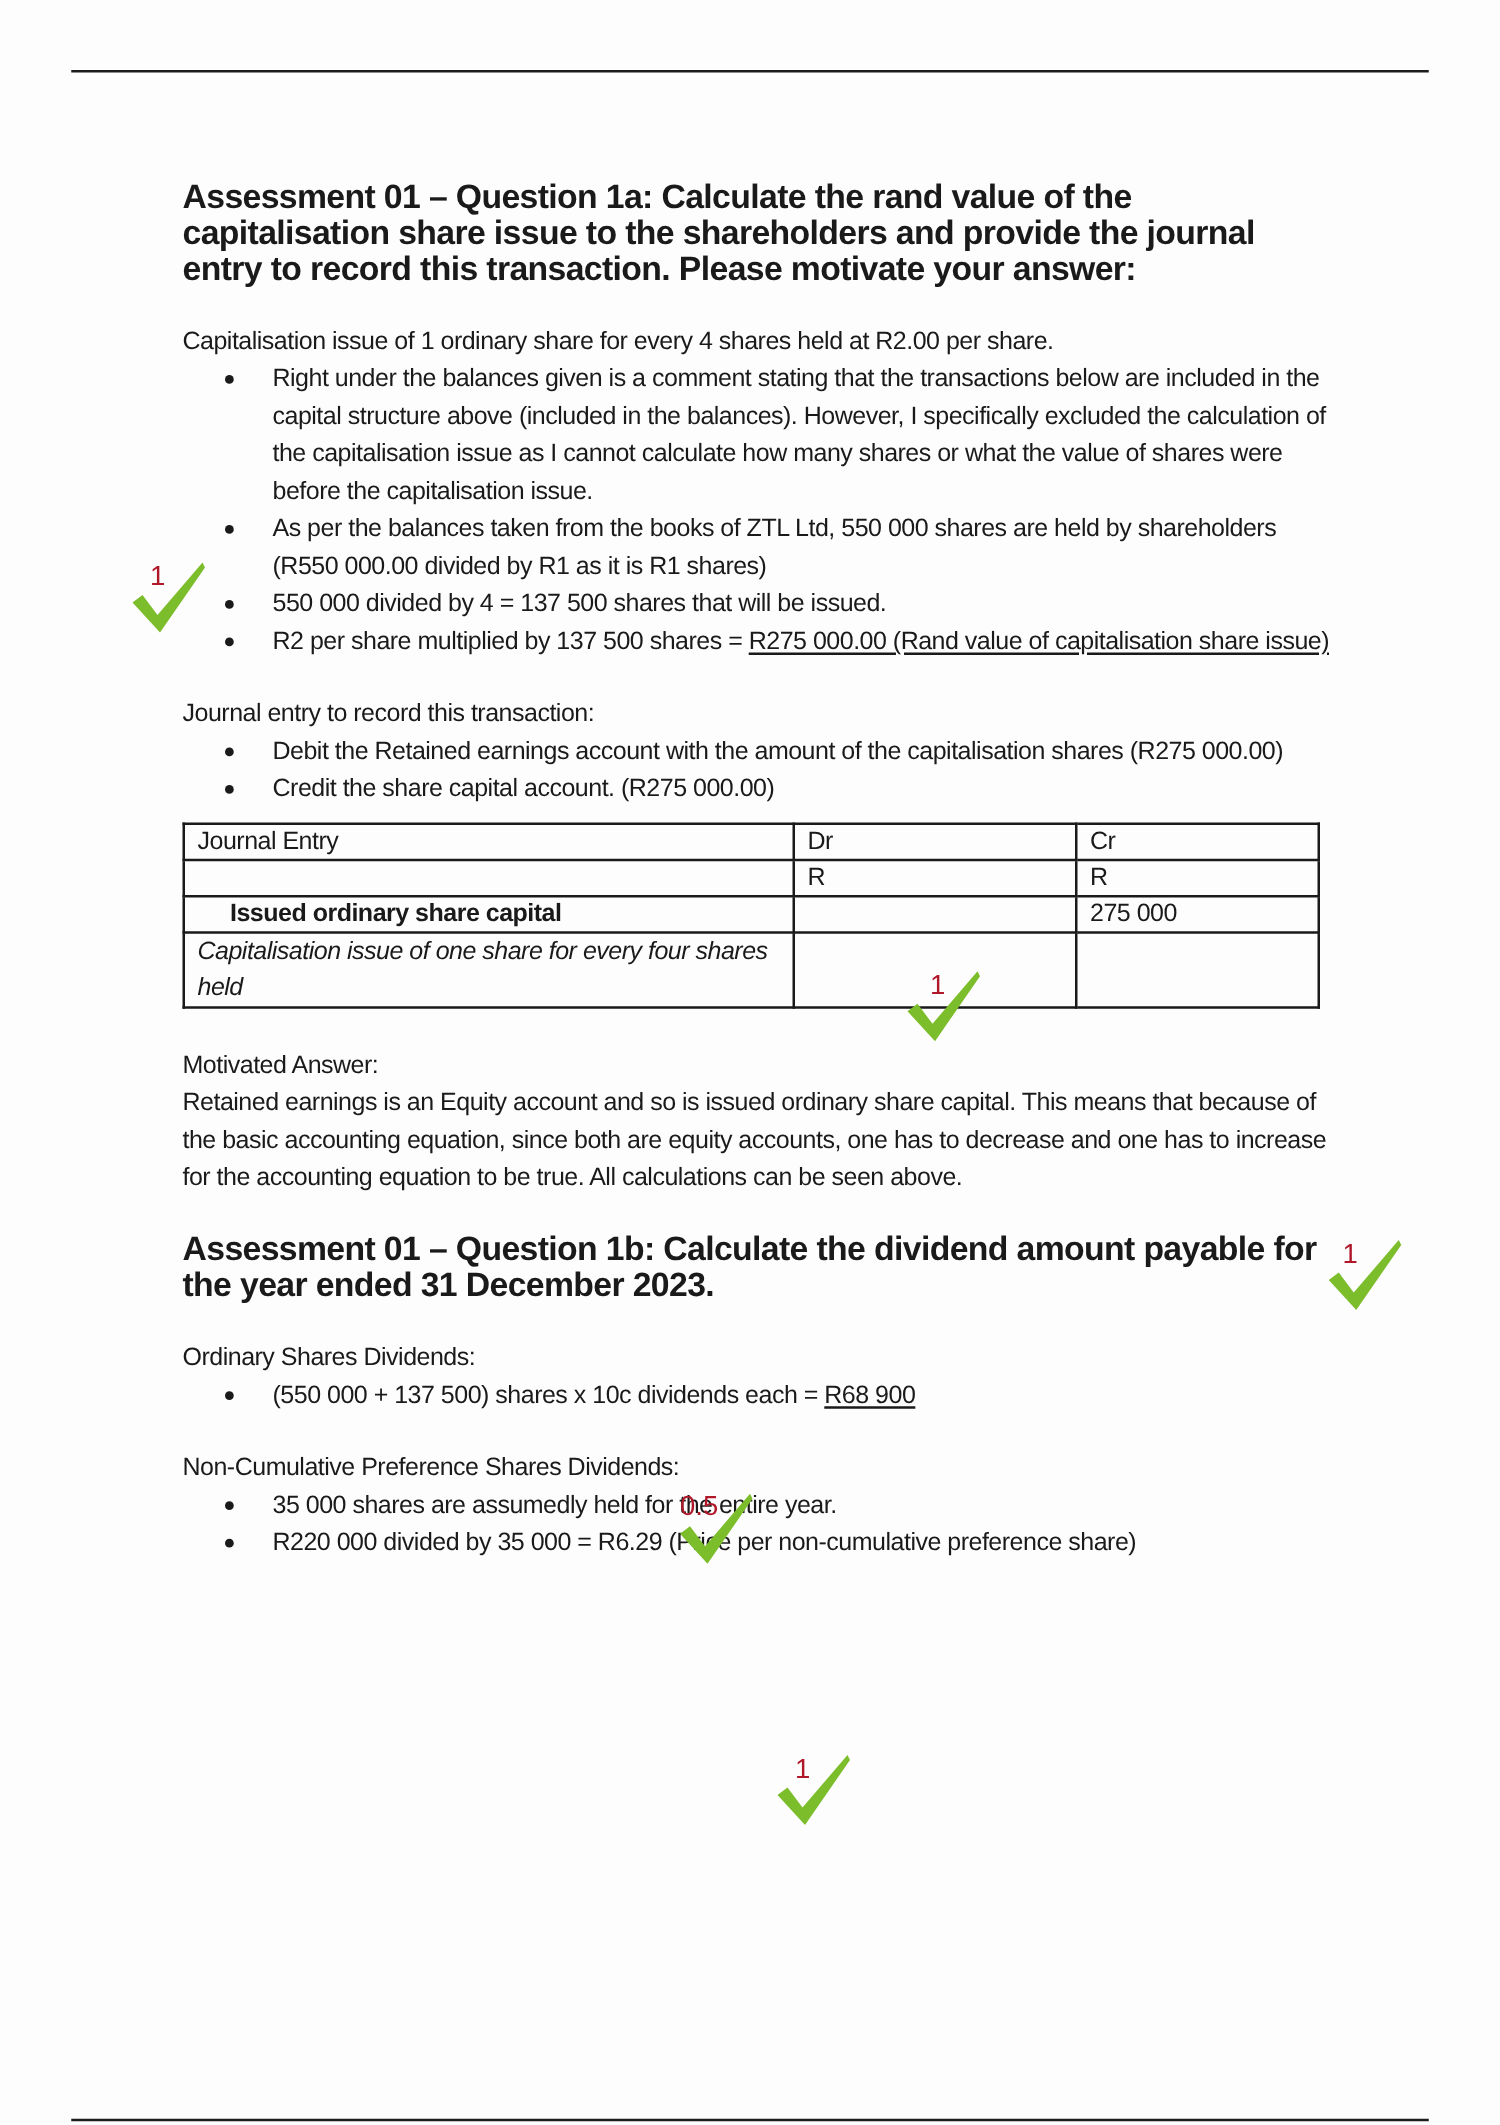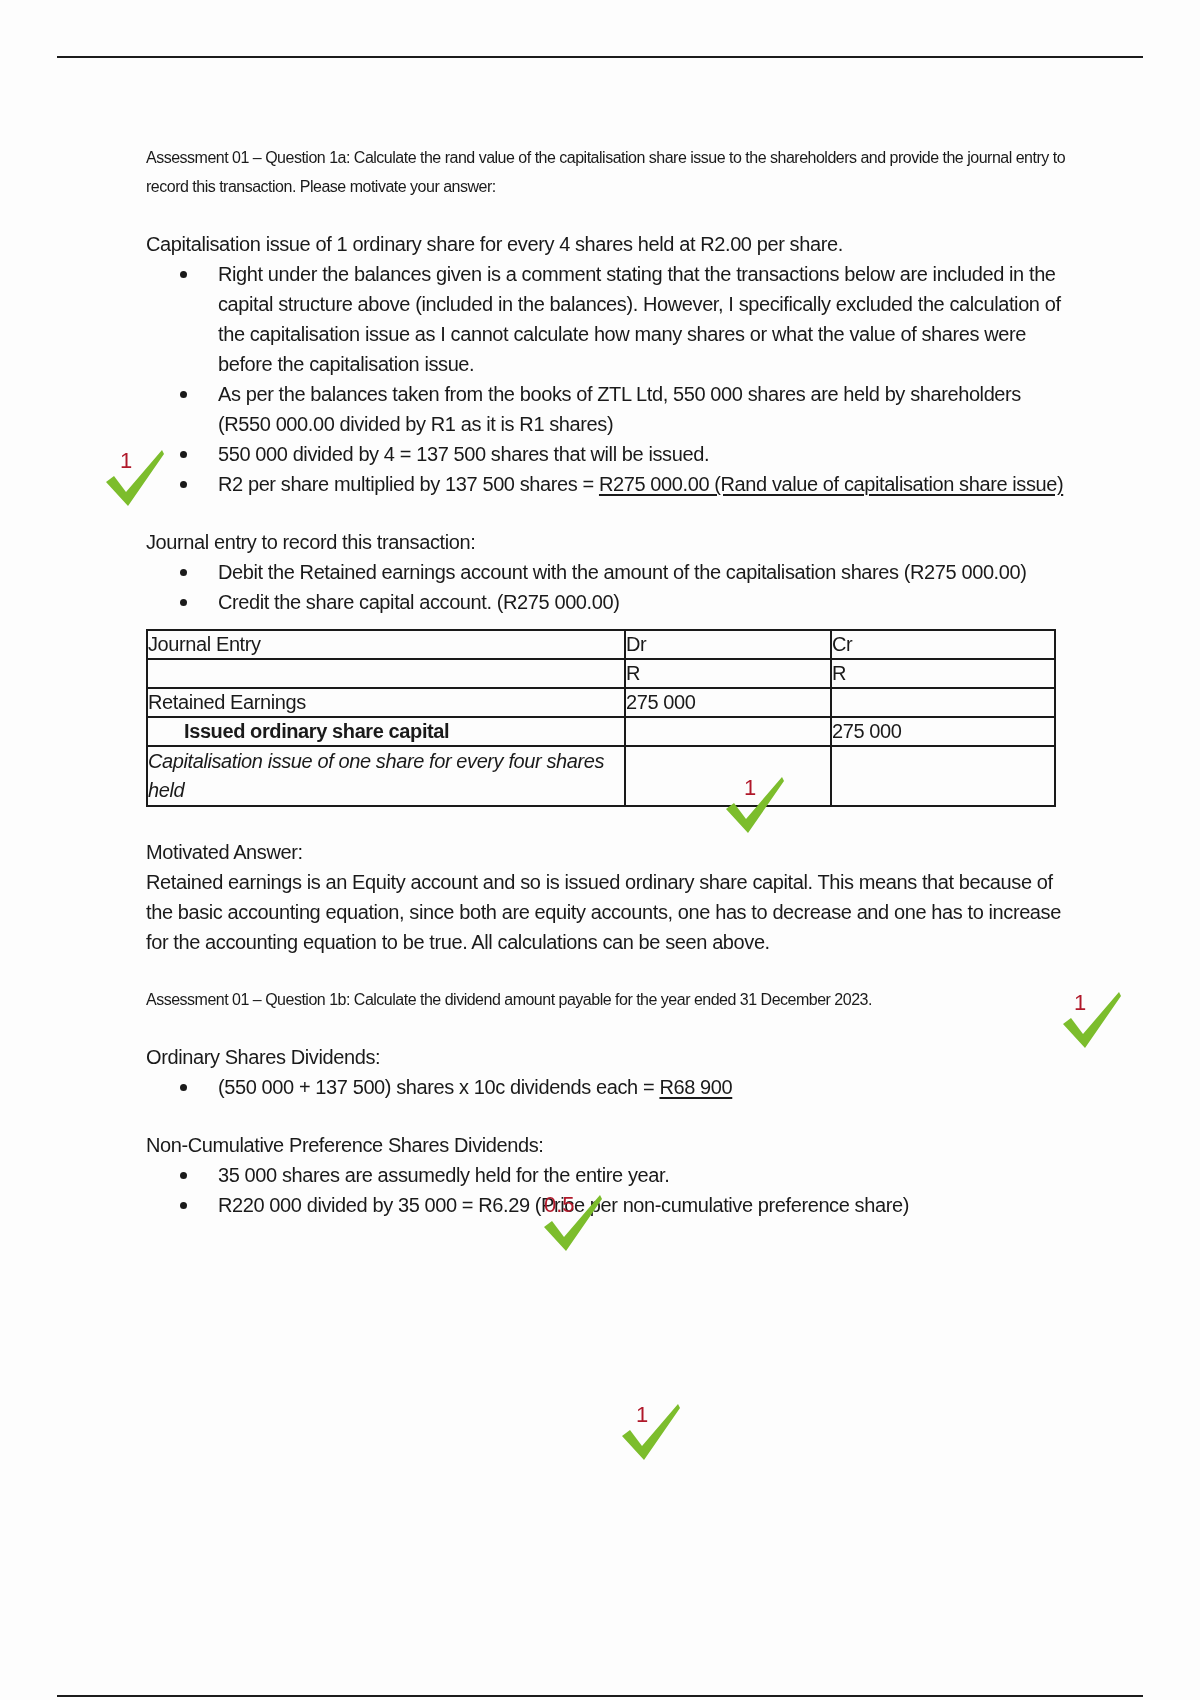--- a/index.html
+++ b/index.html
@@ -9,36 +9,36 @@
     font-family: "Liberation Sans", sans-serif;
     color: #1a1a1a;
   }
   .rule { position: absolute; left: 57px; width: 1086px; height: 2px; background: #1c1c1c; }
   .rule.top { top: 56px; }
   .rule.bottom { top: 1695px; }
   .content {
     position: absolute; left: 146px; top: 143px; width: 920px;
     font-size: 20px; line-height: 30px; letter-spacing: -0.4px;
   }
-  .heading { font-weight: normal; margin: 0; font-size: 16px; line-height: 29px; letter-spacing: -0.5px; }
+  .heading { font-weight: bold; margin: 0; font-size: 27px; line-height: 29px; letter-spacing: -0.5px; }
   p { margin: 0; }
   ul { margin: 0; padding: 0 0 0 72px; list-style: none; }
   ul li { position: relative; }
   ul li::before {
     content: ""; position: absolute; left: -38px; top: 12px;
     width: 7px; height: 7px; border-radius: 50%; background: #1a1a1a;
   }
   .u { text-decoration: underline; text-underline-offset: 3px; }
   .gap-m { height: 28px; }
   table.journal {
     border-collapse: collapse; width: 910px; margin-top: 12px;
     font-size: 20px; letter-spacing: -0.4px;
   }
   table.journal td {
-    border: 2px solid #1a1a1a; padding: 0 0; height: 27px; line-height: 27px;
+    border: 2px solid #1a1a1a; padding: 0 10px; height: 27px; line-height: 27px;
     vertical-align: middle;
   }
   table.journal td.c1 { width: 440px; }
   table.journal td.c2 { width: 204px; }
   table.journal td.indent { padding-left: 36px; font-weight: bold; }
   table.journal td.narr { font-style: italic; line-height: 29px; height: 56px; }
   .mark {
     position: absolute; pointer-events: none;
   }
   .mark .score {
@@ -75,25 +75,20 @@
     <tbody>
         <tr>
       <td class="c1">Journal Entry</td>
       <td class="c2">Dr</td>
       <td>Cr</td>
     </tr>
     <tr>
       <td class="c1"></td>
       <td class="c2">R</td>
       <td>R</td>
-    </tr>
-    <tr>
-      <td class="c1">Retained Earnings</td>
-      <td class="c2">275 000</td>
-      <td></td>
     </tr>
     <tr>
       <td class="c1 indent">Issued ordinary share capital</td>
       <td class="c2"></td>
       <td>275 000</td>
     </tr>
     <tr>
       <td class="c1 narr">Capitalisation issue of one share for every four shares held</td>
       <td class="c2"></td>
       <td></td>

